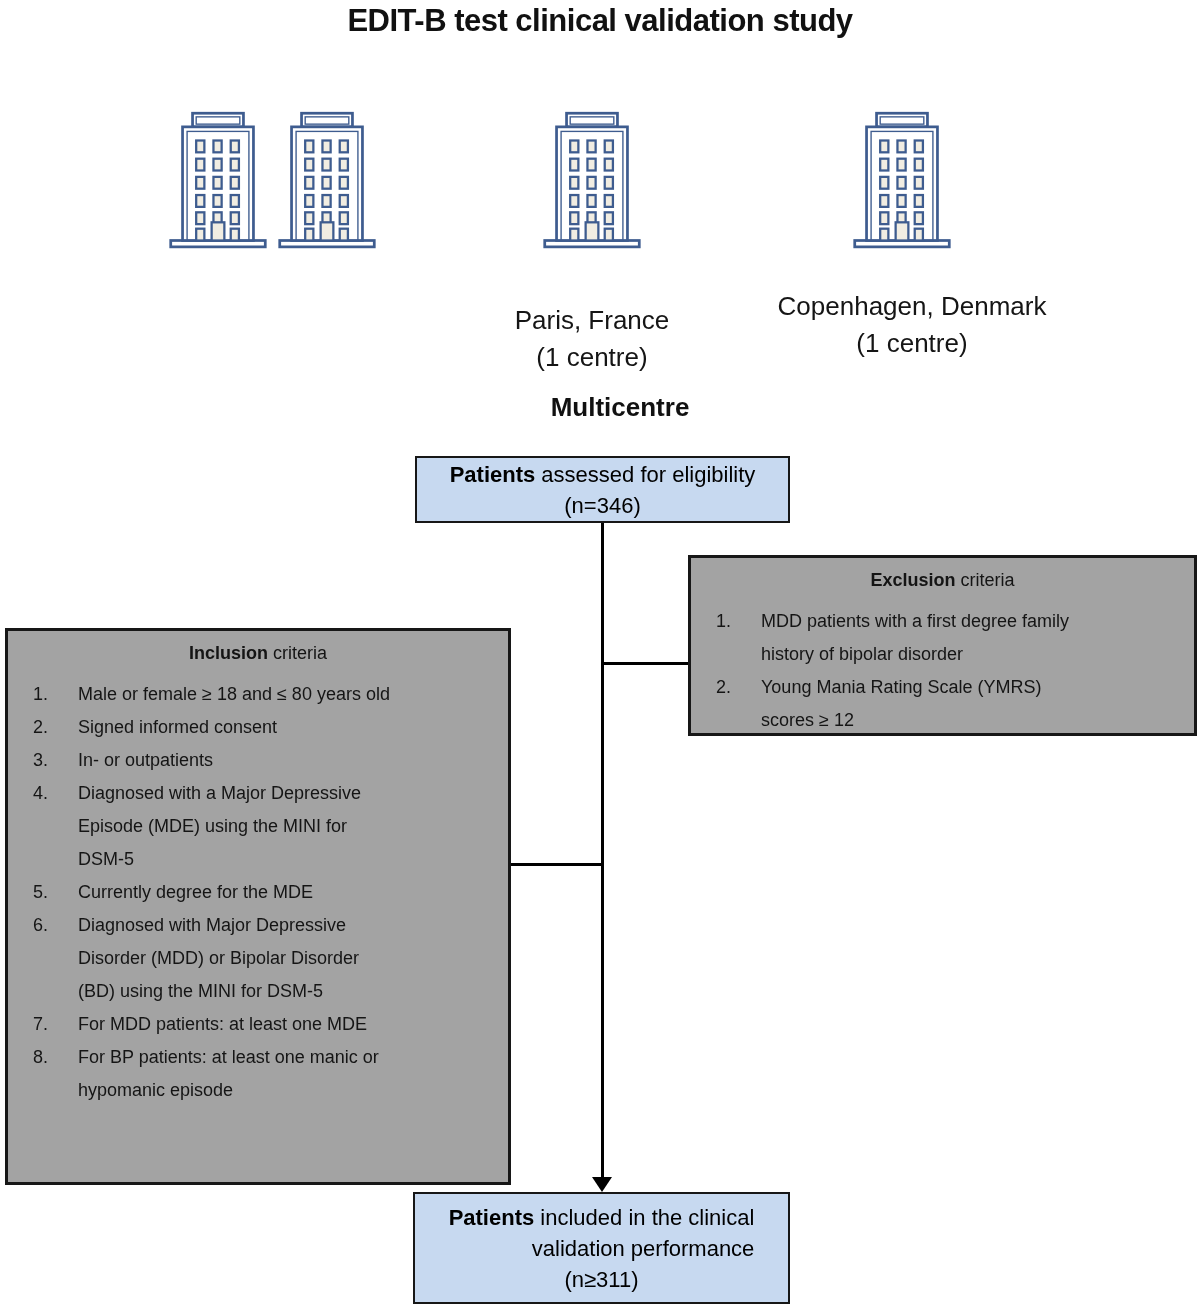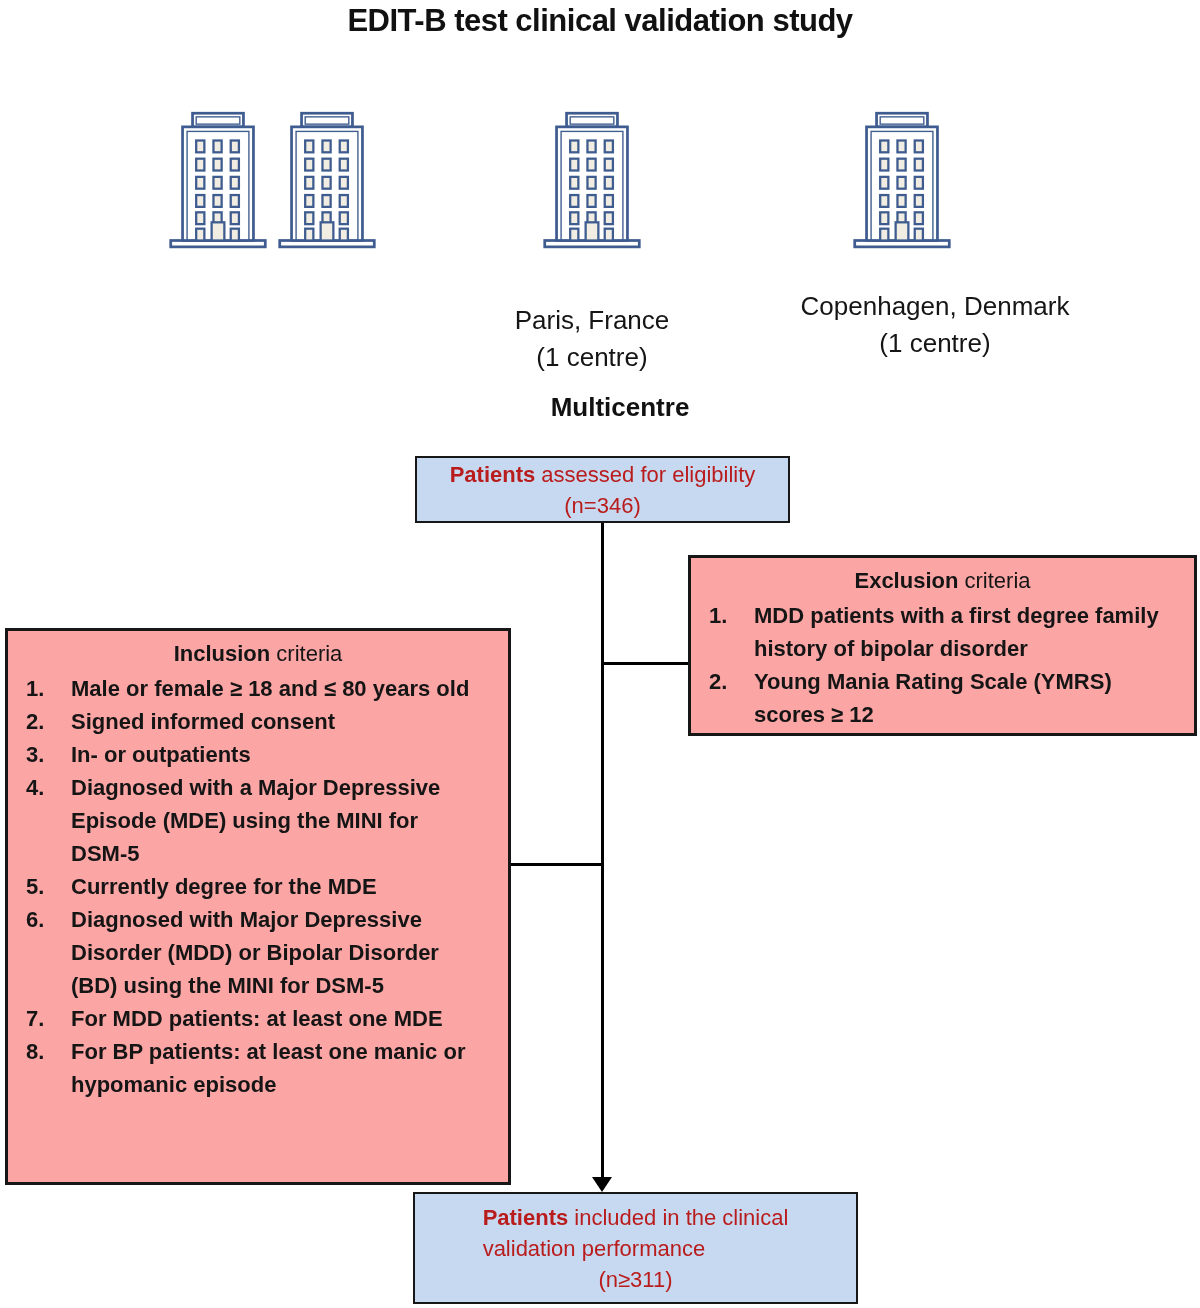--- a/index.html
+++ b/index.html
@@ -36,42 +36,41 @@
     text-align:center;
     font-size:26px;font-weight:bold;color:#111;padding-left:20px;
   }
 
   
   .flow-box{
     background:#c7d9f0;
     border:2px solid #171717;
     display:flex;flex-direction:column;
     align-items:center;justify-content:center;
-    text-align:left;
-    font-size:22px;line-height:31px;color:#b91c1c;
+    text-align:right;
+    font-size:22px;line-height:31px;color:#000000;
     white-space:pre-line;
     box-sizing:border-box;
   }
   .flow-box .b{font-weight:bold;}
 
   .criteria-box{
-    background:#fca5a5;
+    background:#a3a3a3;
     border:3px solid #171717;
     box-sizing:border-box;
-    font-size:22px;line-height:33px;color:#151515;
+    font-size:18px;line-height:33px;color:#151515;
   }
   .criteria-title{
     text-align:center;
     margin:6px 0 2px 0;
   }
   .criteria-title .b{font-weight:bold;}
   .criteria-box ol{
-    list-style:none;margin:1px;padding:0 1px 0 17px;
+    list-style:none;margin:8px;padding:0 1px 0 17px;
     counter-reset:item;
-    font-weight:bold;
   }
   .criteria-box li{
     counter-increment:item;
     position:relative;
     padding-left:45px;
     white-space:pre-line;
   }
   .criteria-box li::before{
     content:counter(item) ".";
     position:absolute;left:0;top:0;
@@ -135,21 +134,21 @@
       <use href="#bldg-sym"></use>
     </svg>
   <svg class="bldg" style="left:852px;top:104px">
       <use href="#bldg-sym"></use>
     </svg>
 
   <div class="abs site-label" style="left:442px;top:302px;width:300px">
     <div>Paris, France</div>
     <div>(1 centre)</div>
   </div>
-  <div class="abs site-label" style="left:760px;top:288px;width:350px">
+  <div class="abs site-label" style="left:737px;top:288px;width:350px">
     <div>Copenhagen, Denmark</div>
     <div>(1 centre)</div>
   </div>
 
   <div class="abs multicentre">Multicentre</div>
 
   <div class="abs line" style="left:601px;top:523px;width:3px;height:656px"></div>
   <div class="abs line" style="left:602px;top:662px;width:87px;height:3px"></div>
   <div class="abs line" style="left:510px;top:863px;width:92px;height:3px"></div>
   <div class="abs arrow-down" style="left:592px;top:1177px"></div>
@@ -181,19 +180,19 @@
       <li>Currently degree for the MDE</li>
       <li>Diagnosed with Major Depressive
 Disorder (MDD) or Bipolar Disorder
 (BD) using the MINI for DSM-5</li>
       <li>For MDD patients: at least one MDE</li>
       <li>For BP patients: at least one manic or
 hypomanic episode</li>
     </ol>
   </div>
 
-  <div class="abs flow-box" style="left:413px;top:1192px;width:445px;height:112px">
+  <div class="abs flow-box" style="left:413px;top:1192px;width:377px;height:112px">
     <div><span class="b">Patients</span><span> included in the clinical
 validation performance</span></div>
     <div>(n≥311)</div>
   </div>
 
 </div>
 
 </body></html>

